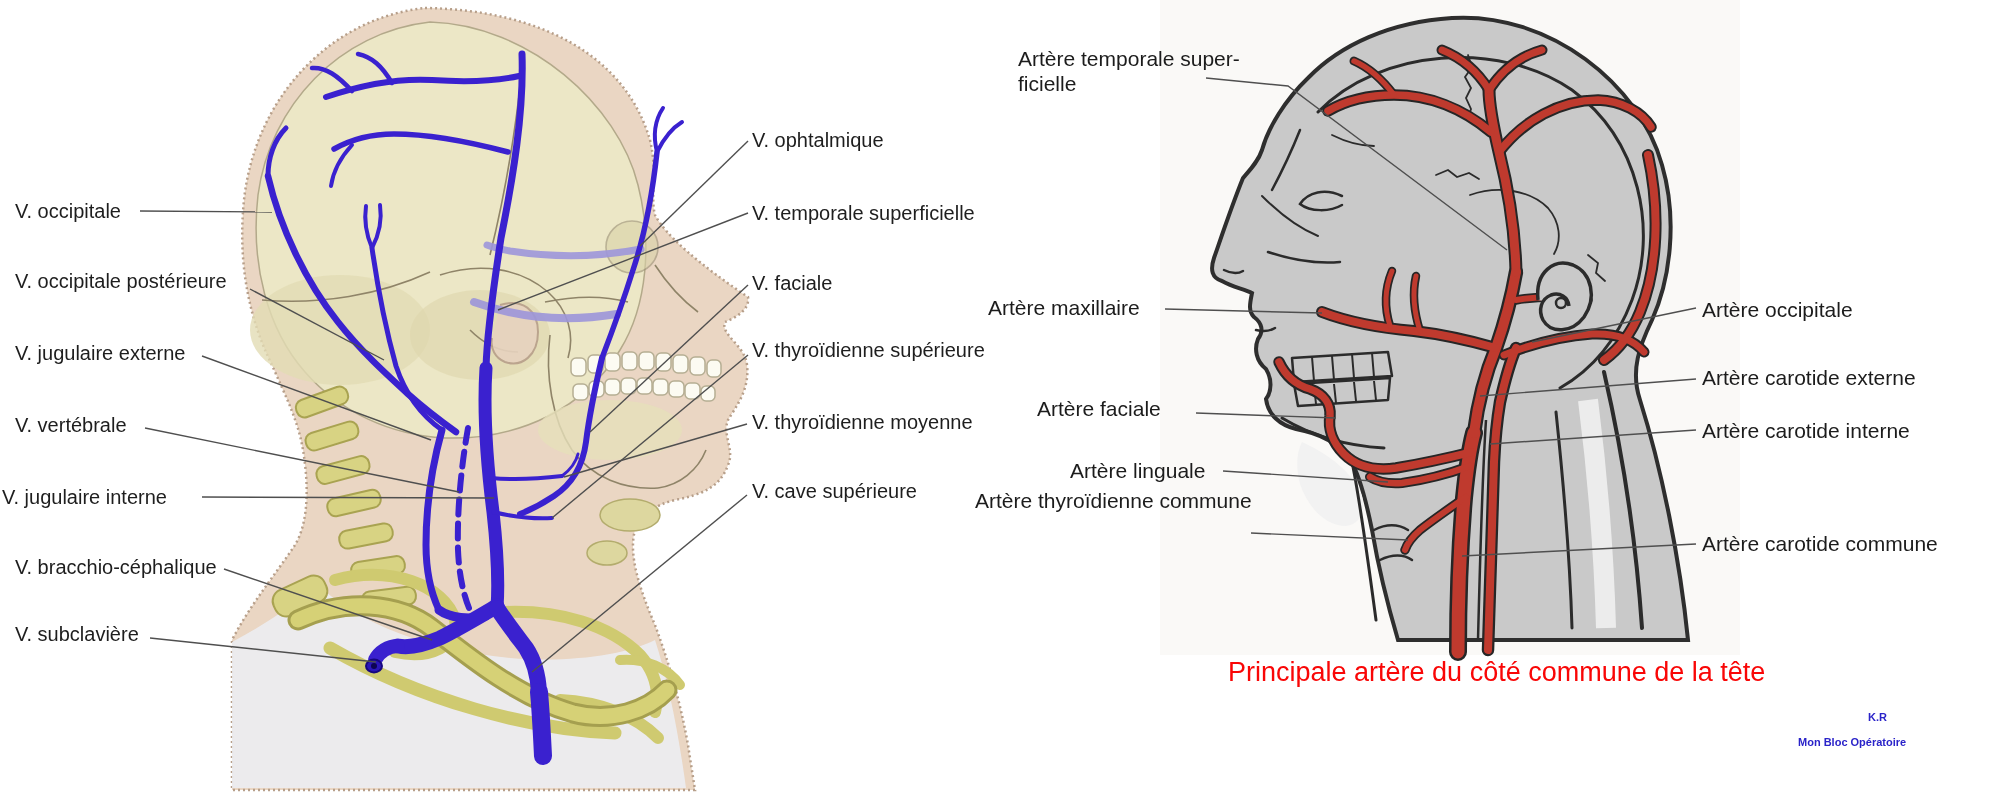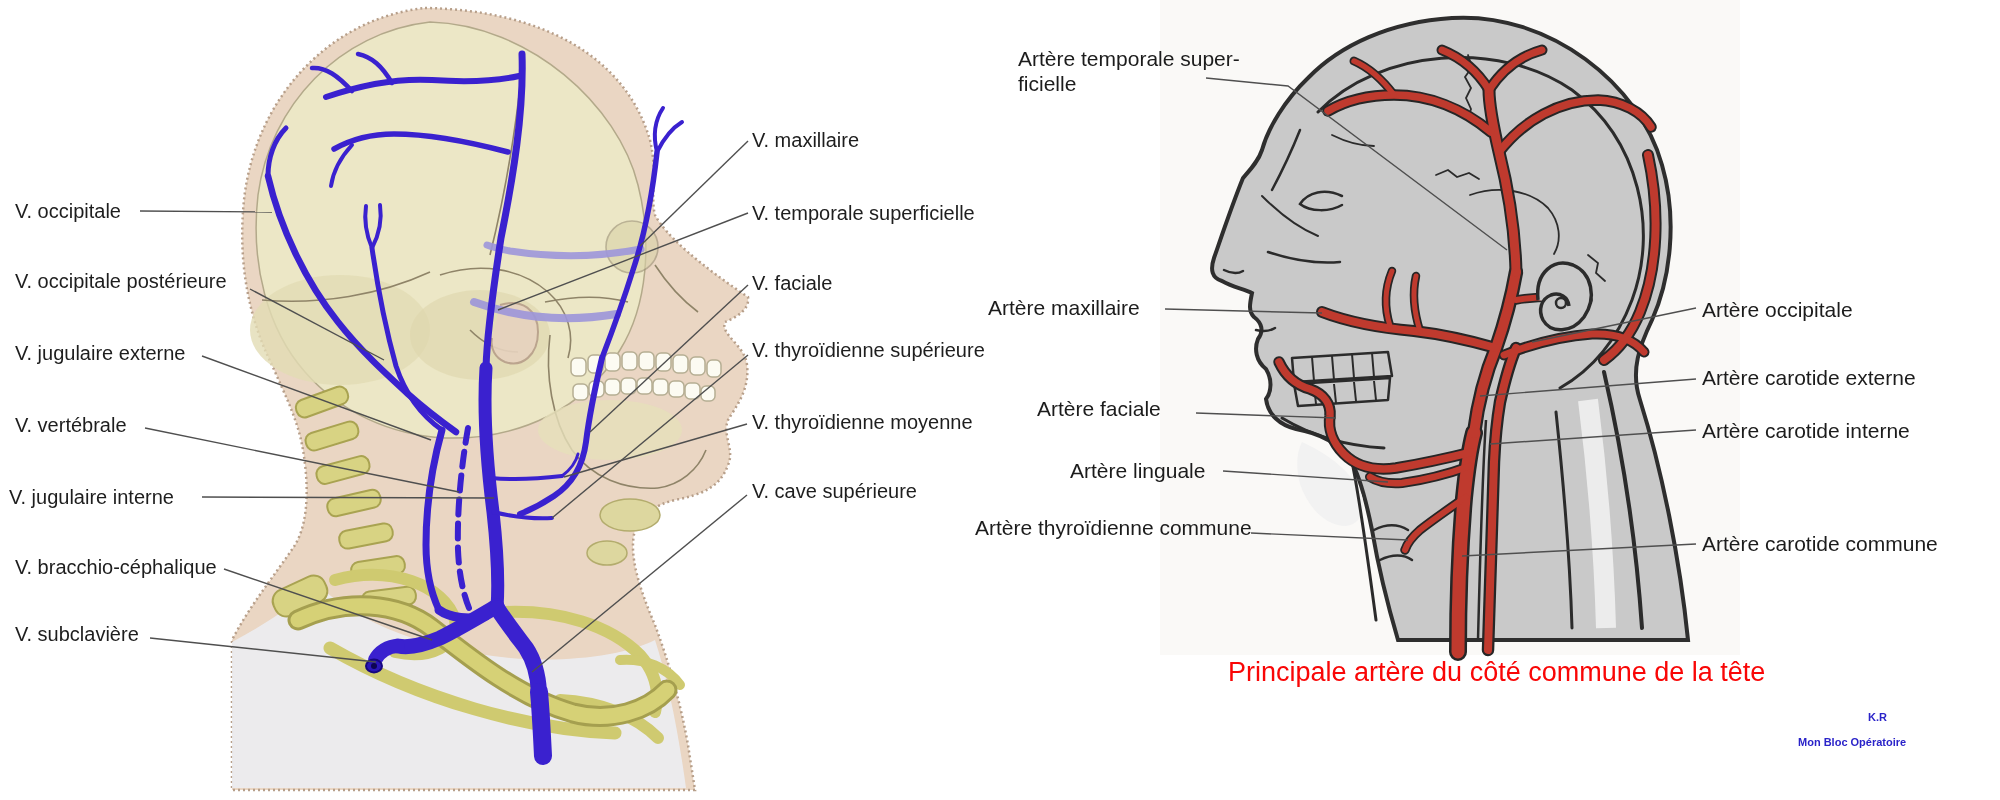--- a/index.html
+++ b/index.html
@@ -267,38 +267,38 @@
     <path d="M 1696,430 L 1490,444"></path>
     <path d="M 1696,544 L 1462,556"></path>
   </g>
 </svg>
 
   <div style="color: rgb(28, 28, 28);">
     <div class="lbl" style="left:15px;top:199px">V. occipitale</div>
     <div class="lbl" style="left:15px;top:269px">V. occipitale postérieure</div>
     <div class="lbl" style="left:15px;top:341px">V. jugulaire externe</div>
     <div class="lbl" style="left:15px;top:413px">V. vertébrale</div>
-    <div class="lbl" style="left:9px;top:485px">V. jugulaire interne</div>
+    <div class="lbl" style="left:2px;top:485px">V. jugulaire interne</div>
     <div class="lbl" style="left:15px;top:555px">V. bracchio-céphalique</div>
     <div class="lbl" style="left:15px;top:622px">V. subclavière</div>
-    <div class="lbl" style="left:752px;top:128px">V. maxillaire</div>
+    <div class="lbl" style="left:752px;top:128px">V. ophtalmique</div>
     <div class="lbl" style="left:752px;top:201px">V. temporale superficielle</div>
     <div class="lbl" style="left:752px;top:271px">V. faciale</div>
     <div class="lbl" style="left:752px;top:338px">V. thyroïdienne supérieure</div>
     <div class="lbl" style="left:752px;top:410px">V. thyroïdienne moyenne</div>
     <div class="lbl" style="left:752px;top:479px">V. cave supérieure</div>
   </div>
 
   <div style="color: rgb(28, 28, 28);">
     <div class="lbl lbl-r lbl-wrap" style="left:990px;top:46px">Artère temporale super-
 ficielle</div>
     <div class="lbl lbl-r" style="left:988px;top:295px">Artère maxillaire</div>
     <div class="lbl lbl-r" style="left:1037px;top:396px">Artère faciale</div>
     <div class="lbl lbl-r" style="left:1070px;top:458px">Artère linguale</div>
-    <div class="lbl lbl-r" style="left:975px;top:515px">Artère thyroïdienne commune</div>
+    <div class="lbl lbl-r" style="left:975px;top:488px">Artère thyroïdienne commune</div>
     <div class="lbl lbl-r" style="left:1702px;top:297px">Artère occipitale</div>
     <div class="lbl lbl-r" style="left:1702px;top:365px">Artère carotide externe</div>
     <div class="lbl lbl-r" style="left:1702px;top:418px">Artère carotide interne</div>
     <div class="lbl lbl-r" style="left:1702px;top:531px">Artère carotide commune</div>
   </div>
 
   <div class="caption" style="color: rgb(249, 6, 6);">Principale artère du côté commune de la tête</div>
   <div class="credit1" style="color: rgb(42, 35, 201); padding-left: 44px;">K.R</div>
   <div class="credit2" style="color: rgb(42, 35, 201);">Mon Bloc Opératoire</div>
 </div>

